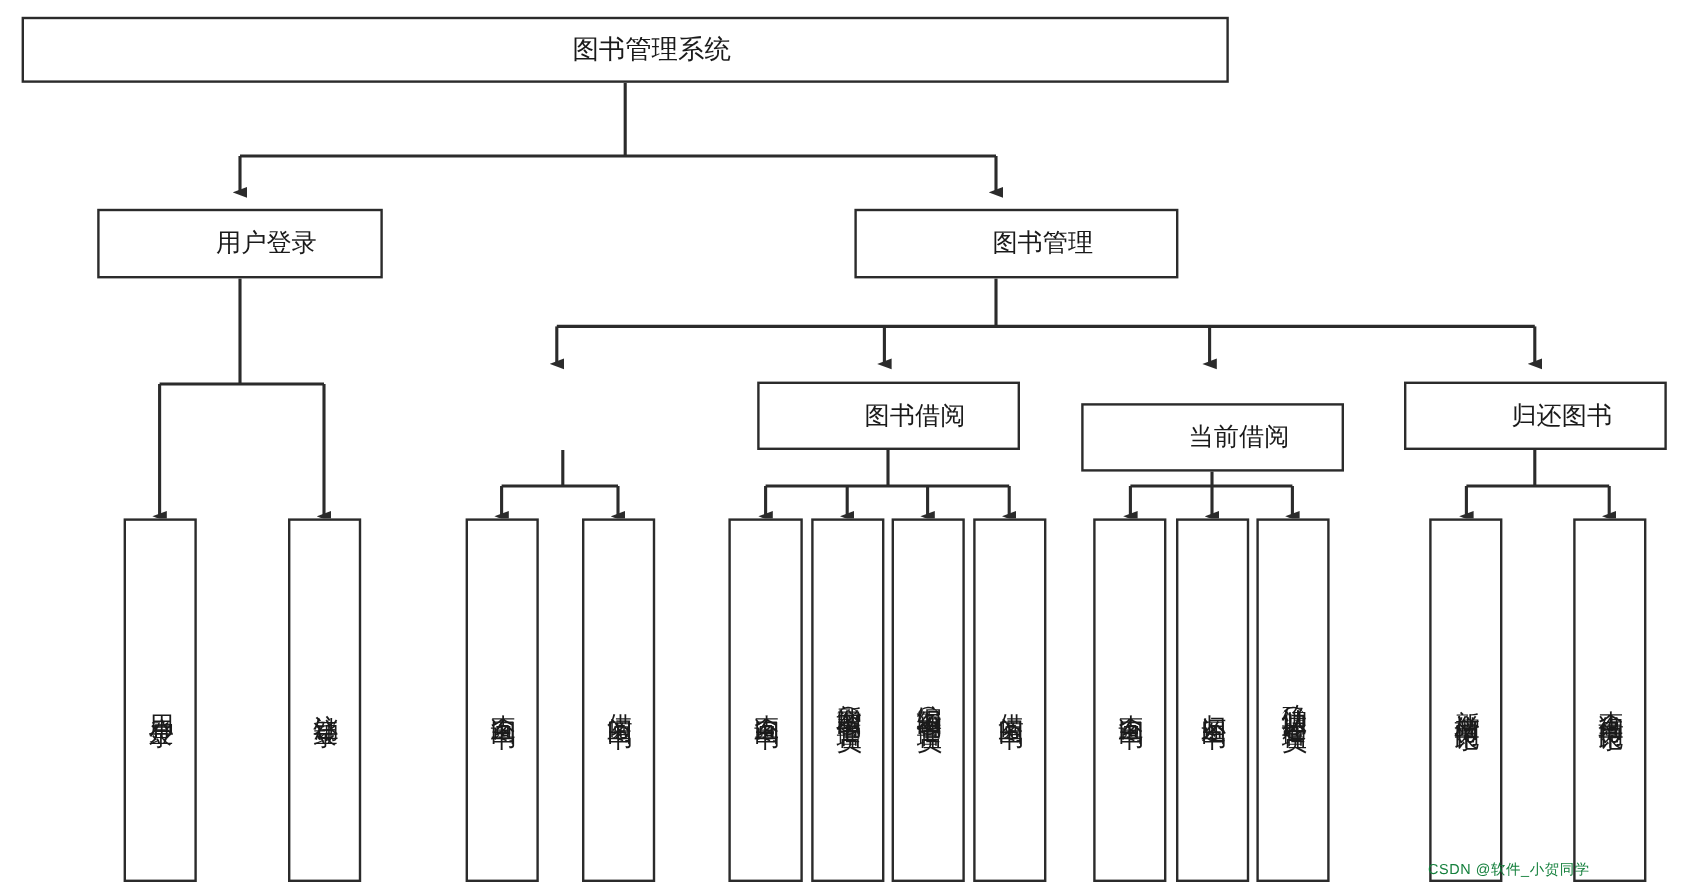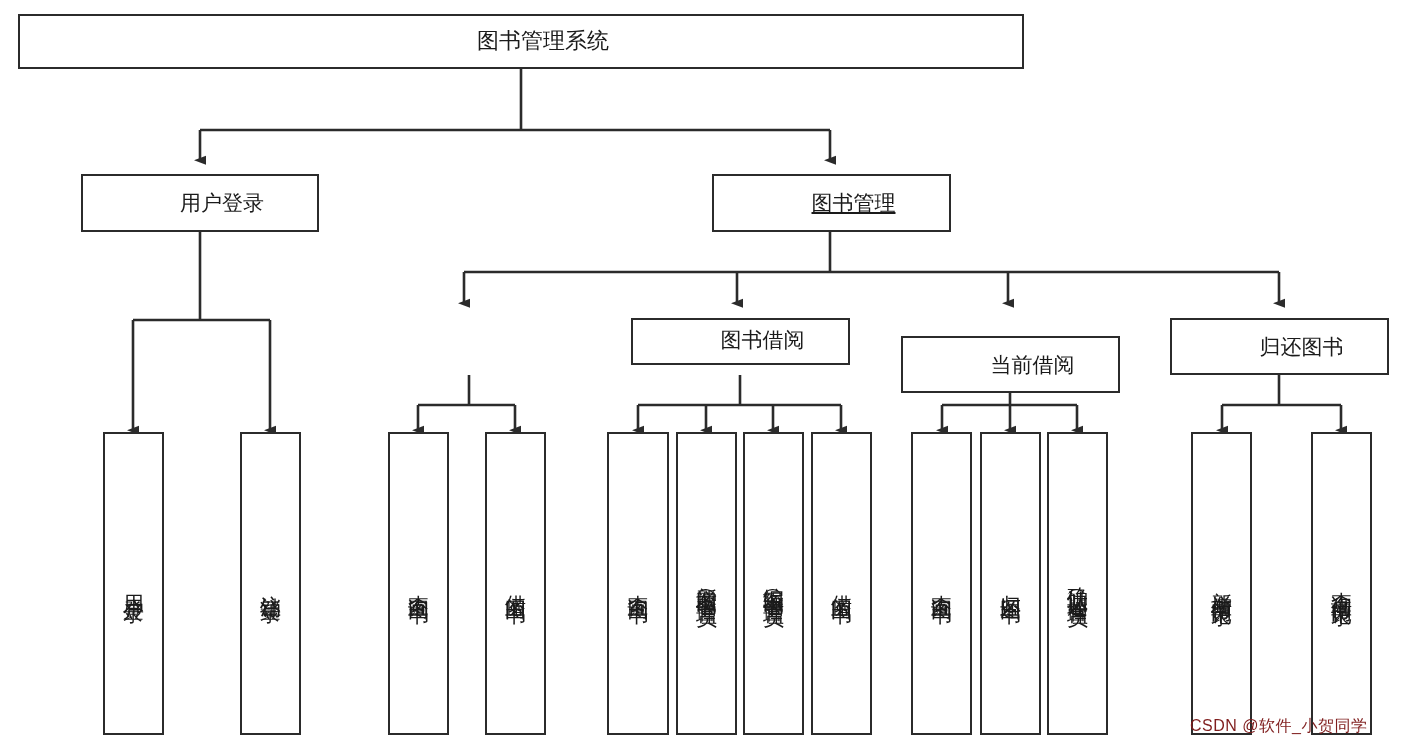--- a/index.html
+++ b/index.html
@@ -47,22 +47,22 @@
     font-size: 21px;
     letter-spacing: 3px;
     line-height: 1.05;
     padding: 6px 0;
   }
   .node.root {
     font-size: 22px;
   }
   .watermark {
     position: absolute;
-    font-size: 16px;
-    color: #7f1d1d;
+    font-size: 12px;
+    color: #15803d;
     white-space: nowrap;
     letter-spacing: 0.5px;
   }
 </style>
 </head>
 <body>
 
 <div id="canvas">
 
   <svg id="wires" viewBox="0 0 1405 747">
@@ -111,23 +111,23 @@
       <path d="M1279,375 L1279,405"></path>
       <path d="M1222,405 L1341,405"></path>
       <path d="M1222,405 L1222,430" marker-end="url(#ah)"></path>
       <path d="M1341,405 L1341,430" marker-end="url(#ah)"></path>
     </g>
   </svg>
 
   <div class="node h root" style="left:18px; top:14px; width:1006px; height:55px;">图书管理系统</div>
 
   <div class="node h" style="left:81px; top:174px; width:238px; height:58px;">用户登录</div>
-  <div class="node h" style="left:712px; top:174px; width:239px; height:58px;text-decoration:underline;">图书管理</div>
+  <div class="node h" style="left:712px; top:174px; width:270px; height:58px;">图书管理</div>
 
-  <div class="node h" style="left:631px; top:318px; width:219px; height:47px;font-family:Liberation Mono, monospace;">图书借阅</div>
+  <div class="node h" style="left:631px; top:318px; width:219px; height:57px;">图书借阅</div>
   <div class="node h" style="left:901px; top:336px; width:219px; height:57px;">当前借阅</div>
   <div class="node h" style="left:1170px; top:318px; width:219px; height:57px;">归还图书</div>
 
   <div class="node v" style="left:103px; top:432px; width:61px; height:303px;">用户登录</div>
   <div class="node v" style="left:240px; top:432px; width:61px; height:303px;">注销登录</div>
 
   <div class="node v" style="left:388px; top:432px; width:61px; height:303px;">查询图书</div>
   <div class="node v" style="left:485px; top:432px; width:61px; height:303px;">借阅图书</div>
 
   <div class="node v" style="left:607px; top:432px; width:62px; height:303px;">查询图书</div>

